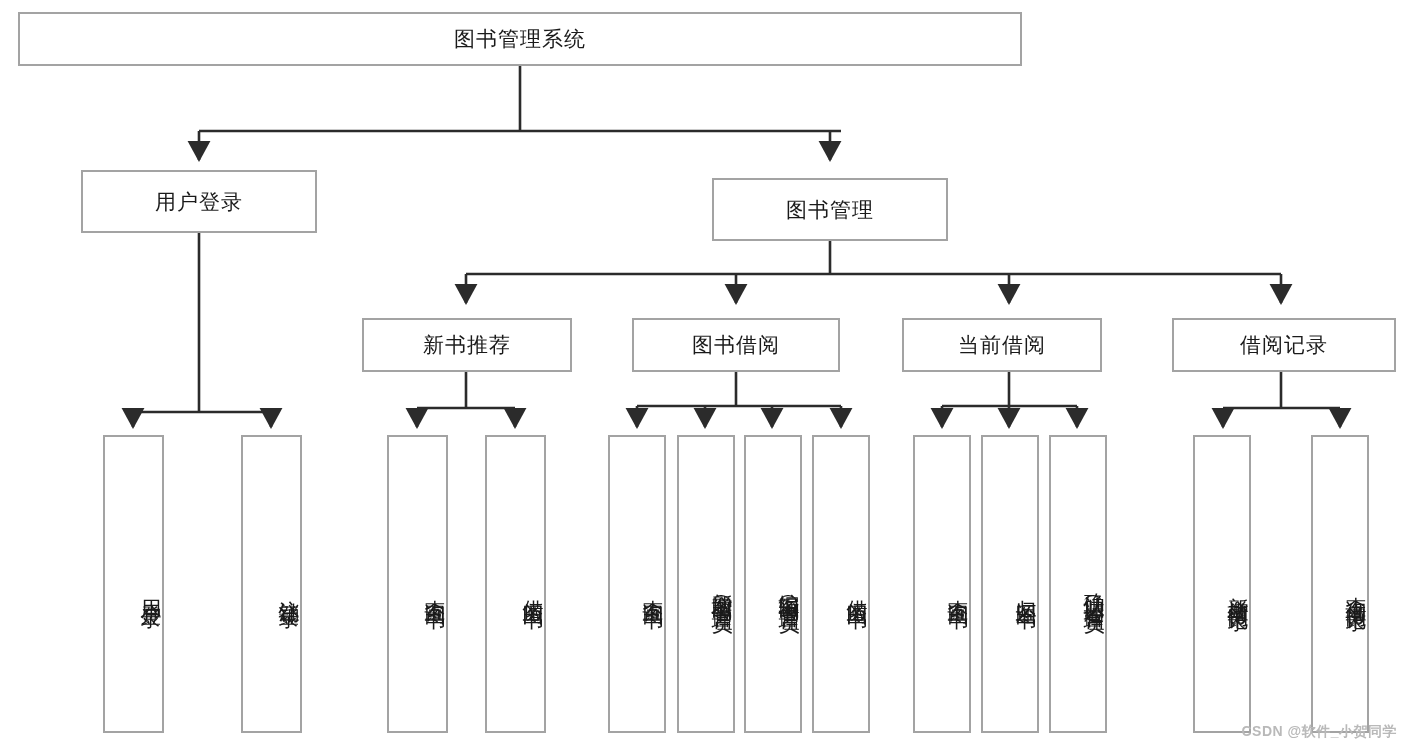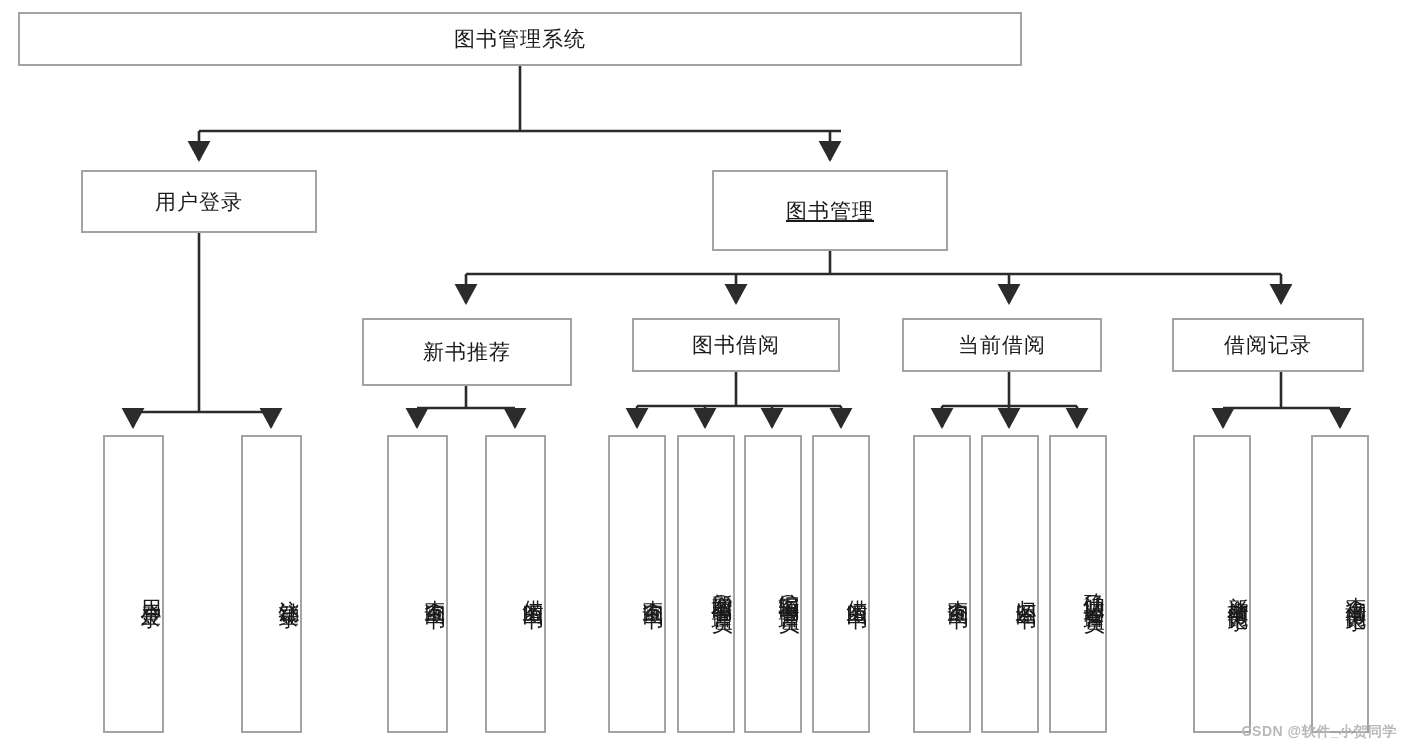--- a/index.html
+++ b/index.html
@@ -120,34 +120,34 @@
     </g>
   </svg>
 
   <div class="node horiz" style="left:18px; top:12px; width:1004px; height:54px;">
     <span>图书管理系统</span>
   </div>
 
   <div class="node horiz" style="left:81px; top:170px; width:236px; height:63px;">
     <span>用户登录</span>
   </div>
-  <div class="node horiz" style="left:712px; top:170px; width:236px; height:81px;text-decoration:underline;">
+  <div class="node horiz" style="left:712px; top:178px; width:236px; height:63px;">
     <span>图书管理</span>
   </div>
 
-  <div class="node horiz" style="left:362px; top:318px; width:210px; height:68px;">
+  <div class="node horiz" style="left:362px; top:318px; width:210px; height:54px;">
     <span>新书推荐</span>
   </div>
   <div class="node horiz" style="left:632px; top:318px; width:208px; height:54px;">
     <span>图书借阅</span>
   </div>
   <div class="node horiz" style="left:902px; top:318px; width:200px; height:54px;">
     <span>当前借阅</span>
   </div>
-  <div class="node horiz" style="left:1172px; top:318px; width:192px; height:54px;">
+  <div class="node horiz" style="left:1172px; top:318px; width:224px; height:54px;">
     <span>借阅记录</span>
   </div>
 
   <div class="node vert" style="left:103px; top:435px; width:61px; height:298px;">
     <span>用户登录</span>
   </div>
   <div class="node vert" style="left:241px; top:435px; width:61px; height:298px;">
     <span>注销登录</span>
   </div>
 

